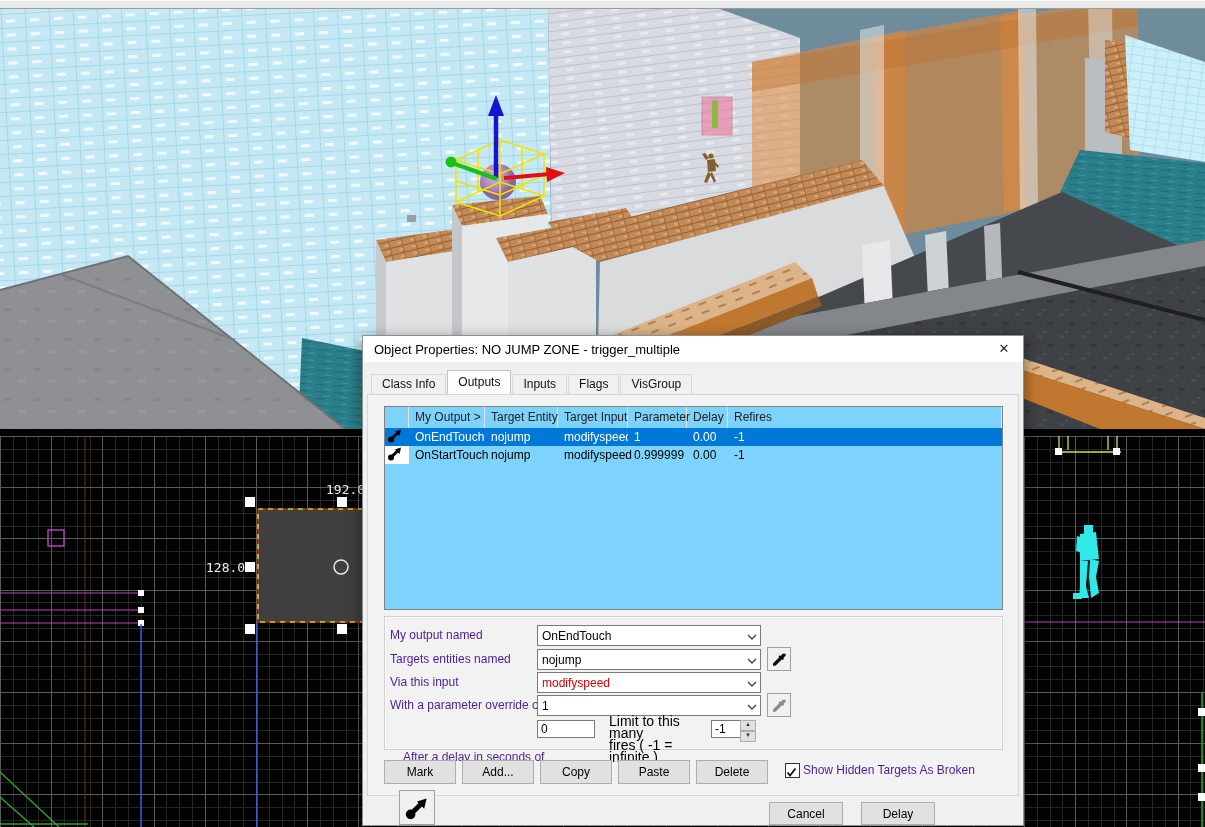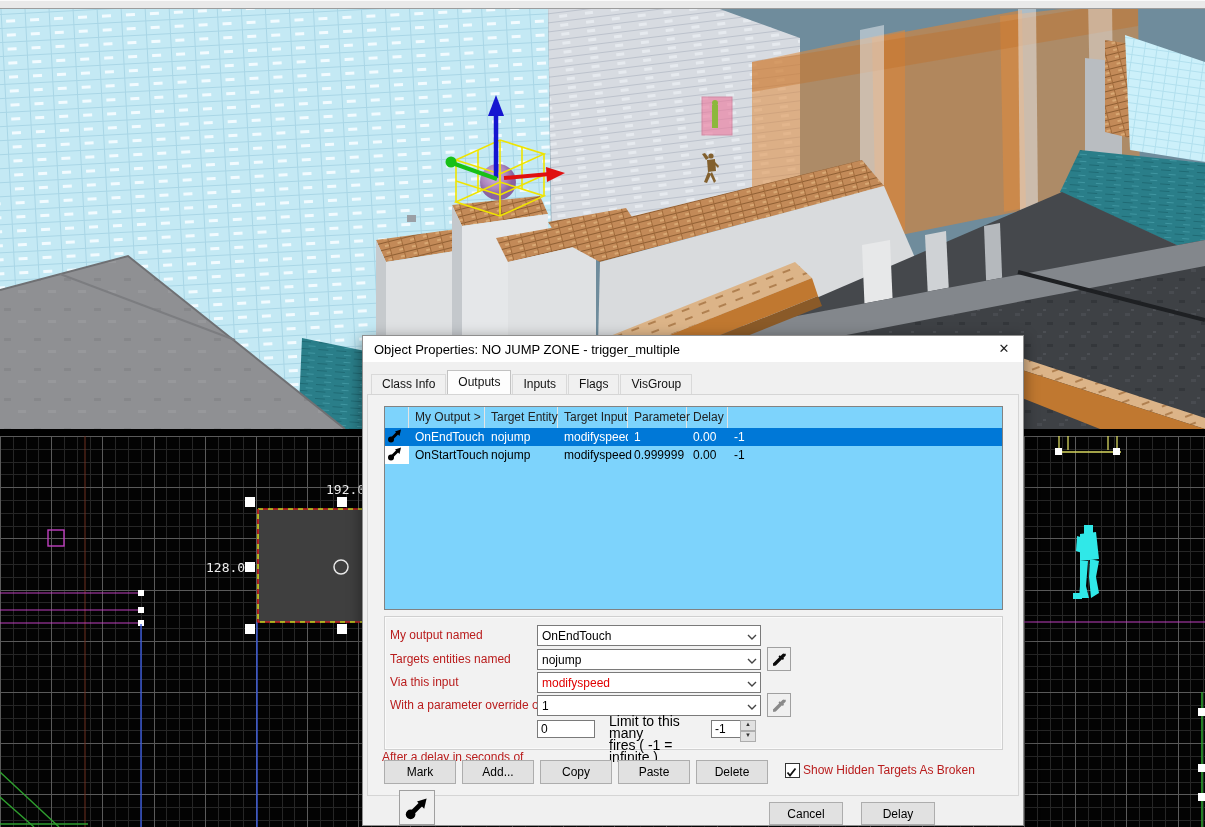--- a/index.html
+++ b/index.html
@@ -34,21 +34,21 @@
   .outtable{left:21px;top:70px;width:617px;height:202px;background:#7dd3fc;border:1px solid #828282;font-size:12px;}
   .trow{display:grid;grid-template-columns:24px 76px 73px 70px 59px 41px 1fr;align-items:center;}
   .thead{height:21px;color:#222;}
   .thead .cell{border-right:1px solid #e4e4e4;height:21px;line-height:21px;padding-left:6px;white-space:nowrap;}
   .tbodyrow{height:18px;color:#000;}
   .tbodyrow .cell{height:18px;line-height:18px;padding-left:6px;white-space:nowrap;}
   .tbodyrow.selected .cell{background:#0078d7;color:#fff;}
   .tbodyrow .iconcell{background:#fff;padding-left:2px;}
 
   .groupbox{left:21px;top:280px;width:617px;height:132px;border:1px solid #d0d0d0;box-shadow:inset 0 0 0 1px #fafafa;}
-  .flabel{font-size:12px;color:#b91c1c;white-space:nowrap;}
+  .flabel{font-size:12px;color:#4c1d95;white-space:nowrap;}
   .combo{background:#fff;border:1px solid #7a7a7a;height:19px;display:flex;align-items:center;font-size:12px;}
   .combo .val{flex:1;padding-left:4px;white-space:nowrap;overflow:hidden;}
   .combo .val.error{color:#e00000;}
   .combo .chev{width:16px;text-align:center;}
   .txtinput{background:#fff;border:1px solid #7a7a7a;font-size:12px;padding:0 3px;
             font-family:"Liberation Sans",sans-serif;}
   .toolbtn{background:#f0f0f0;border:1px solid #a0a0a0;display:flex;align-items:center;justify-content:center;cursor:pointer;}
   .btn{background:#e1e1e1;border:1px solid #adadad;font-size:12px;color:#000;text-align:center;cursor:pointer;
        display:flex;align-items:center;justify-content:center;font-family:"Liberation Sans",sans-serif;}
   .spin{display:flex;flex-direction:column;}
@@ -316,20 +316,21 @@
     <div class="abs page"></div>
 
     <div class="abs outtable">
       <div class="trow thead">
         <div class="cell"></div>
         <div class="cell">My Output  &gt;</div>
         <div class="cell">Target Entity</div>
         <div class="cell">Target Input</div>
         <div class="cell">Parameter</div>
         <div class="cell">Delay</div>
+        <div class="cell">Refires</div>
       </div>
       <div class="trow tbodyrow selected">
         <div class="cell iconcell">
           <svg width="16" height="15" viewBox="0 0 16 15">
               <circle cx="4" cy="11.5" r="3" fill="#000"></circle>
               <line x1="5" y1="10.5" x2="11" y2="4.5" stroke="#000" stroke-width="3"></line>
               <polygon points="14,1.5 12.5,8 8,3.5" fill="#000"></polygon>
             </svg>
         </div>
         <div class="cell">OnEndTouch</div>
@@ -393,21 +394,21 @@
       <span class="chev"><svg width="10" height="6">
             <polyline points="1,1 5,5 9,1" stroke="#444" fill="none" stroke-width="1.4"></polyline>
           </svg></span>
     </div>
     <div class="abs toolbtn" style="left:404px;top:357px;width:22px;height:22px;">
       <svg width="15" height="15" viewBox="0 0 16 16">
           <path d="M14 1.2c1 1 1 2.2.2 3l-2.1 2.1.8.8-1.4 1.4-.8-.8L4 14.4 1.3 15 1 12.3 7.7 5.6l-.8-.8L8.3 3.4l.8.8 2.1-2.1c.8-.8 1.9-.8 2.8.1z" fill="#8a8a8a"></path>
         </svg>
     </div>
 
-    <div class="abs flabel" style="left:19px;top:386px;margin-top:28px;">After a delay in seconds of</div>
+    <div class="abs flabel" style="left:40px;top:386px;margin-top:28px;">After a delay in seconds of</div>
     <input class="abs txtinput" style="left: 174px; top: 384px; width: 50px; height: 16px;" value="0">
     <div class="abs small2" style="left:246px;top:379px;width:100px;">
       <div>Limit to this many</div>
       <div>fires ( -1 = infinite )</div>
     </div>
     <input class="abs txtinput" style="left: 348px; top: 384px; width: 22px; height: 16px;" value="-1">
     <div class="abs spin" style="left:377px;top:384px;">
       <div class="spinbtn">▲</div>
       <div class="spinbtn">▼</div>
     </div>

